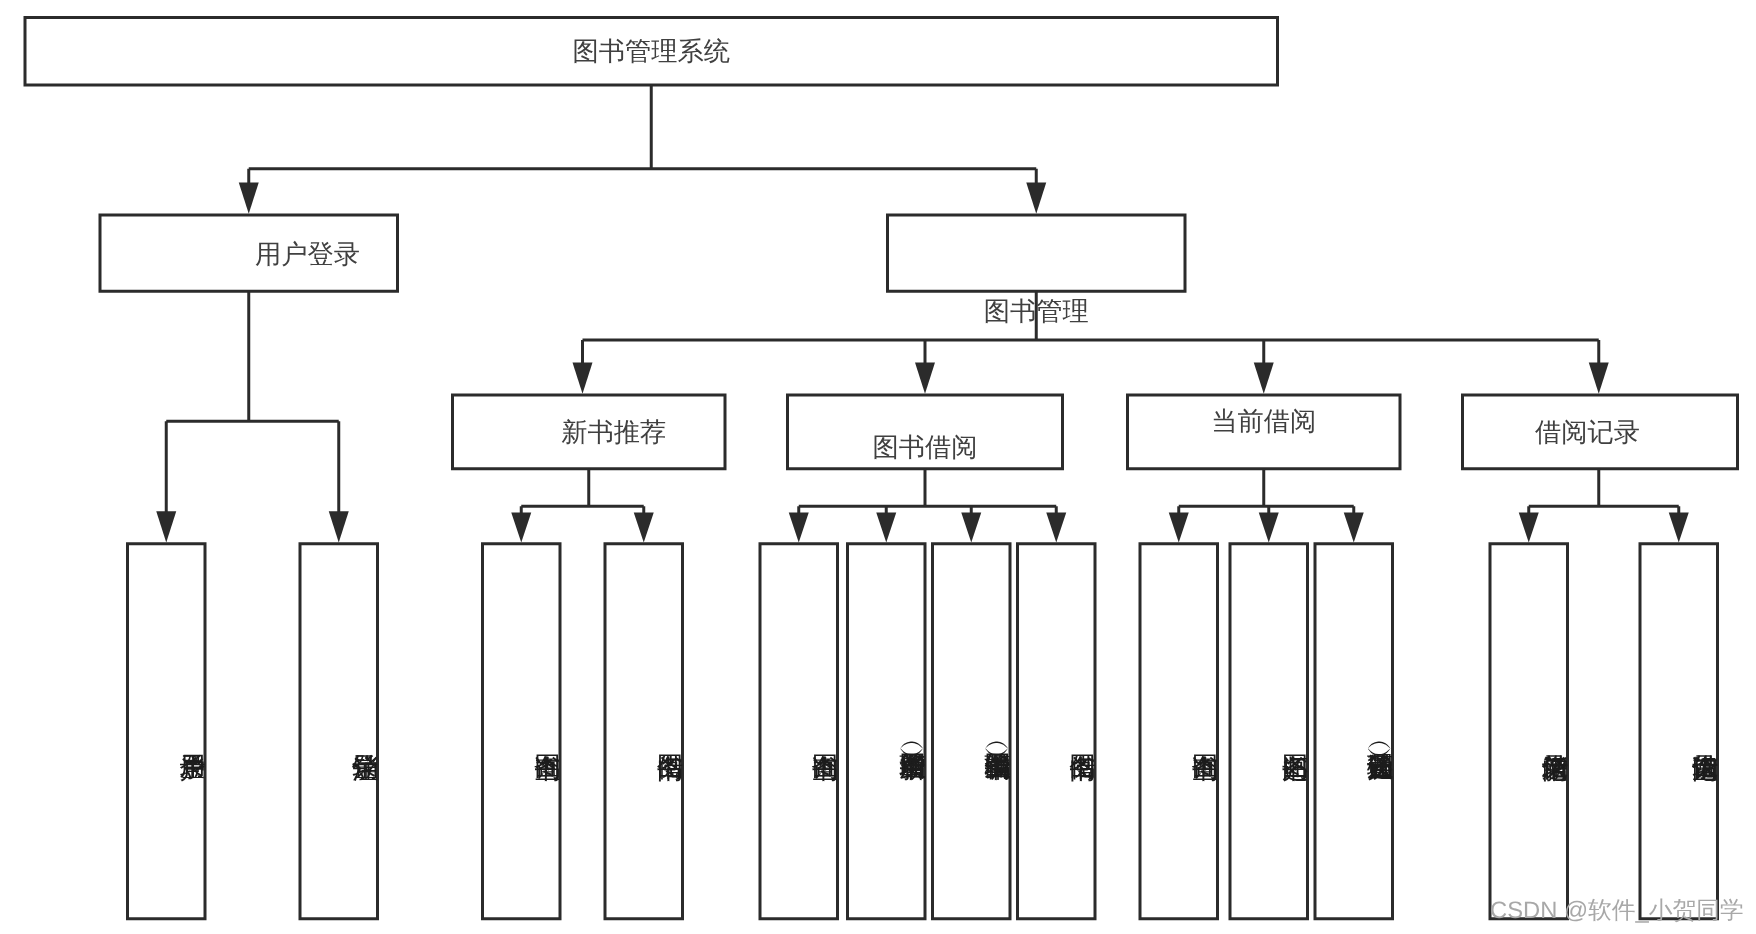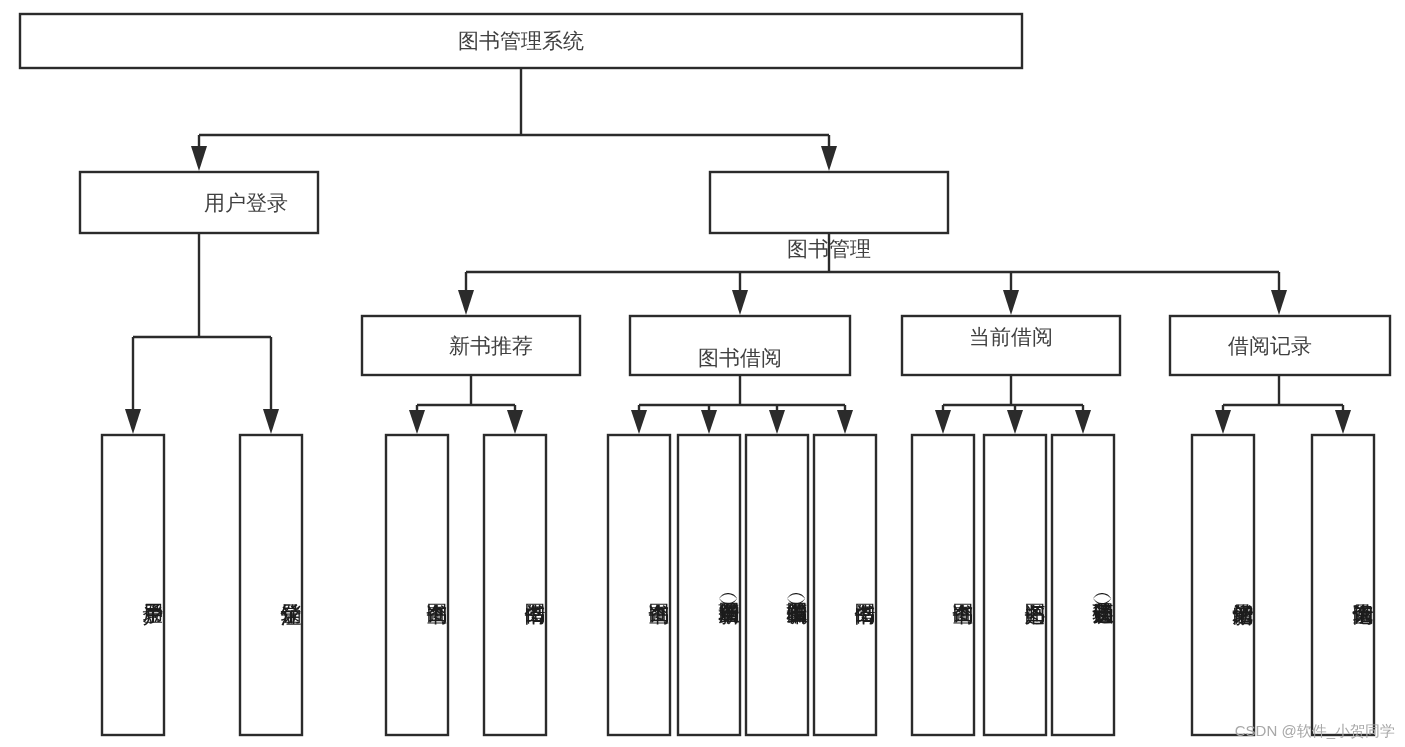--- a/index.html
+++ b/index.html
@@ -64,21 +64,21 @@
     font-size: 21px;
     color: #404040;
     white-space: nowrap;
     pointer-events: none;
   }
   .watermark {
     position: absolute;
     right: 10px;
     bottom: 6px;
     font-family: "Liberation Sans", "DejaVu Sans", sans-serif;
-    font-size: 15px;
+    font-size: 19px;
     color: #a8a8a8;
     white-space: nowrap;
     pointer-events: none;
   }
 </style>
 </head>
 <body>
 
 <div id="diagram-root">
 

